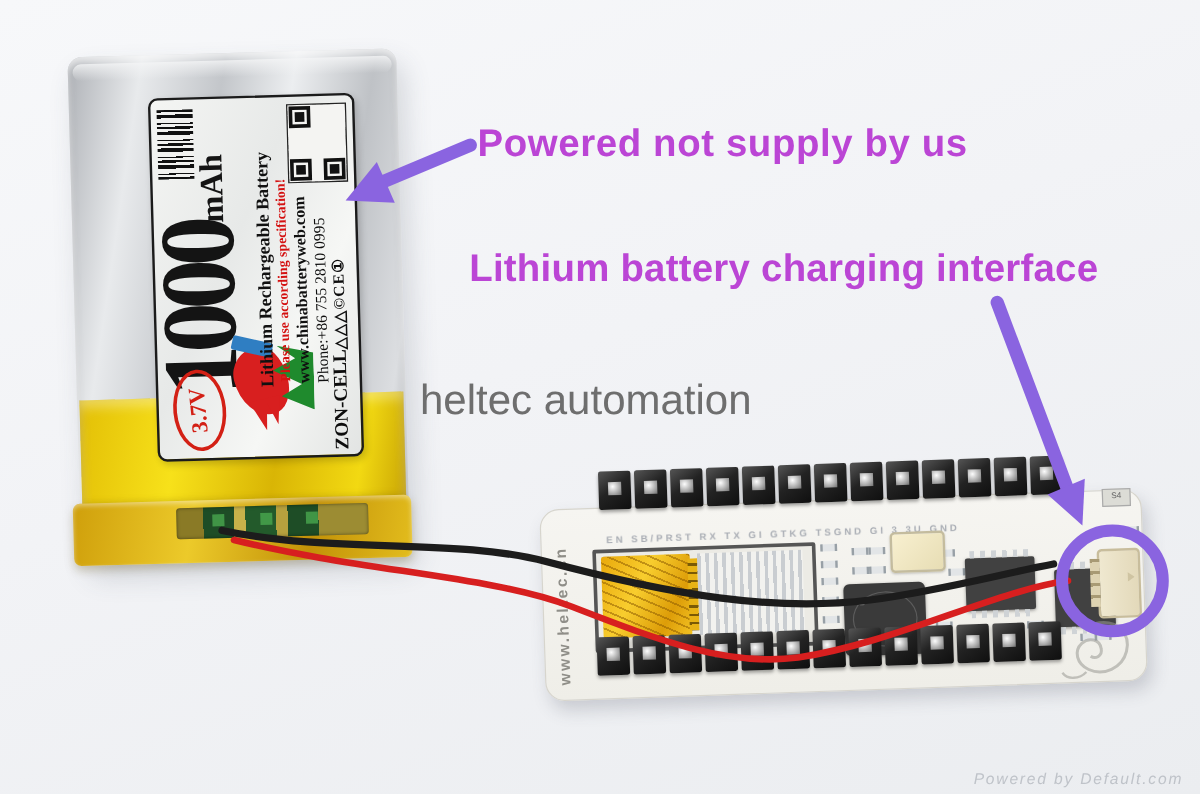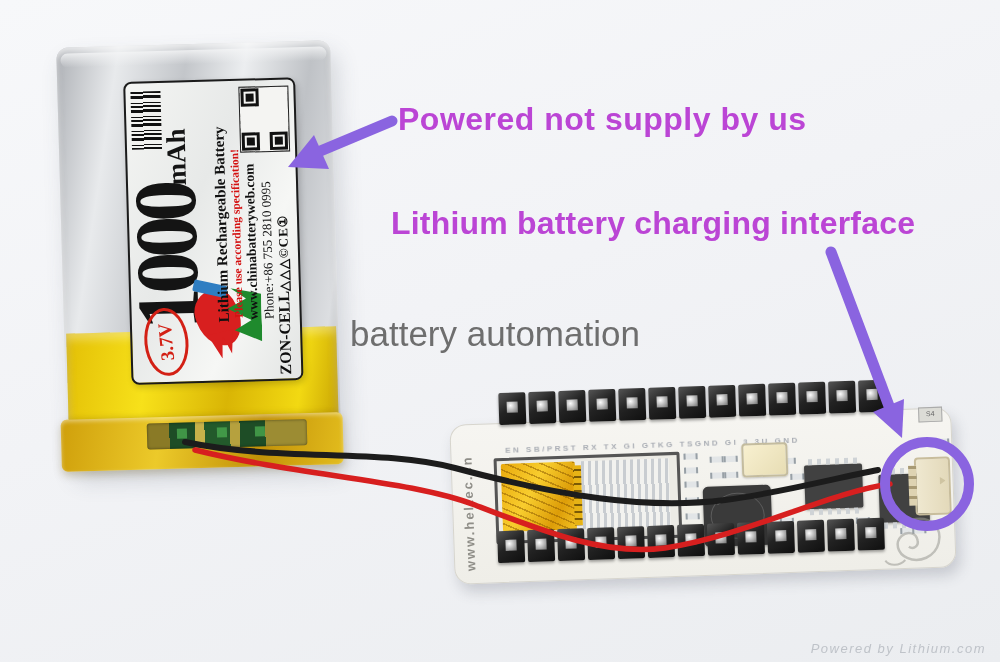--- a/index.html
+++ b/index.html
@@ -244,24 +244,24 @@
       </div>
   </div>
 
   <svg class="wiresvg" width="1000" height="662">
     <path class="wire-black" d="M 185 442 C 280 462 380 448 455 468 C 560 496 645 510 725 500 C 785 492 835 478 878 470" fill="none" stroke="#1c1c1c" stroke-width="6" stroke-linecap="round"></path>
     <path class="wire-red" d="M 195 450 C 300 476 410 480 475 505 C 545 532 605 556 665 548 C 745 536 830 492 890 484" fill="none" stroke="#d71f1f" stroke-width="5.5" stroke-linecap="round"></path>
   </svg>
 
   <div class="note note1" style="color: rgb(187, 69, 213);">Powered not supply by us</div>
   <div class="note note2" style="color: rgb(187, 69, 213);">Lithium battery charging interface</div>
-  <div class="caption">battery automation</div>
+  <div class="caption">heltec automation</div>
 
   <svg class="annsvg" width="1000" height="662">
     <line class="arrow-ink" x1="392" y1="121" x2="318" y2="152" stroke-width="11" stroke-linecap="round" stroke="#8a64e0"></line>
     <polygon class="arrow-fill" points="288,167 314,135 329,169" fill="#8a64e0"></polygon>
     <line class="arrow-ink" x1="831" y1="252" x2="889" y2="406" stroke-width="11" stroke-linecap="round" stroke="#8a64e0"></line>
     <polygon class="arrow-fill" points="902,438 873,412 904,399" fill="#8a64e0"></polygon>
     <circle class="arrow-ink" cx="927" cy="484" r="42" fill="none" stroke-width="10" stroke="#8a64e0"></circle>
   </svg>
 
-  <div class="watermark">Powered by Lithium.com</div>
+  <div class="watermark">Powered by Default.com</div>
 </div>
 
 </body></html>

